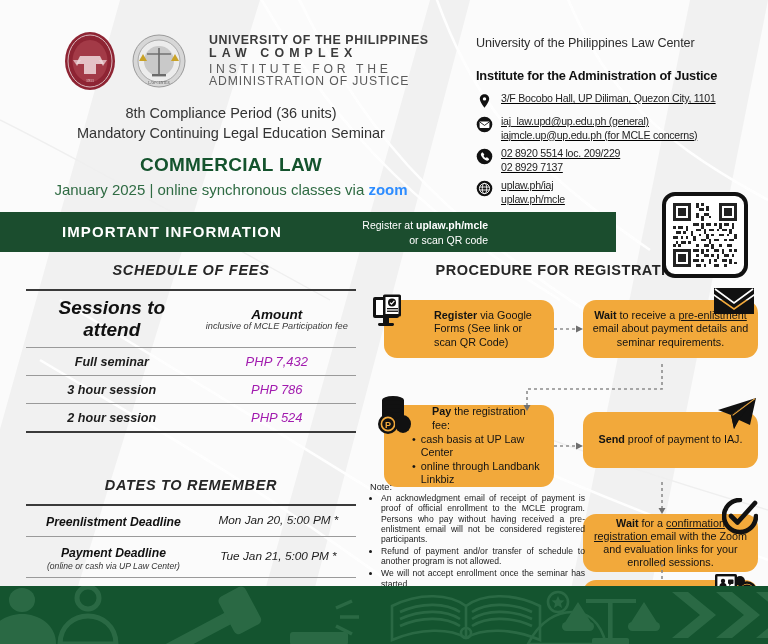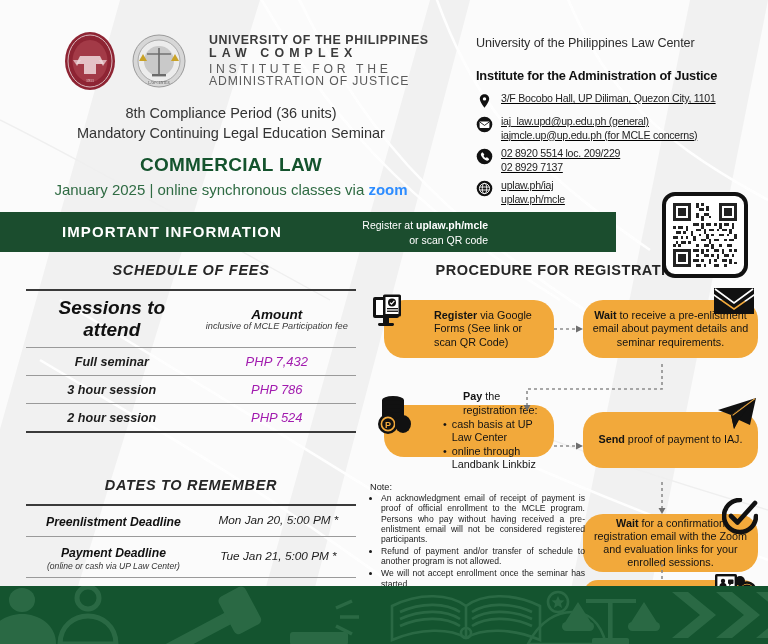--- a/index.html
+++ b/index.html
@@ -98,27 +98,27 @@
   .d-l span { display: block; font-size: 8.6px; color: #333; margin-top: 0px; }
   .d-r { text-align: center; font-size: 11.8px; color: #1d1d1d; line-height: 1.3; }
   .footnote { font-size: 7.9px; color: #2a2a2a; line-height: 1.25; margin-top: 5px; }
 
   
   .right-col { position: absolute; left: 362px; top: 262px; width: 400px; height: 330px; z-index: 2; }
   .proc-title { text-align: center; font-size: 14.5px; font-weight: bold; color: #262626; letter-spacing: 0.5px; }
 
   .flow { position: absolute; left: 0; top: 24px; width: 400px; height: 310px; }
   .fbox {
-    position: absolute; background: #f2a93b; border-radius: 20px;
+    position: absolute; background: #f2a93b; border-radius: 13px;
     color: #131313; font-size: 10.8px; line-height: 1.22;
     display: flex; align-items: center; justify-content: center;
     text-align: center; padding: 6px 8px;
   }
   .fbox b { font-weight: bold; }
-  .u { }
+  .u { text-decoration: underline; }
   .fbox.left-text { text-align: left; }
   .fico { position: absolute; z-index: 4; }
   .fico svg { display: block; }
 
   .conn { position: absolute; z-index: 1; }
   .conn svg { display: block; overflow: visible; }
 
   .note { position: absolute; left: 8px; top: 196px; width: 215px; z-index: 3; }
   .note-h { font-size: 9.2px; color: #1a1a1a; }
   .note ul { margin: 1px 0 0 11px; padding: 0; }
@@ -498,21 +498,21 @@
               <ellipse cx="19" cy="18" rx="11" ry="4"></ellipse>
             <rect x="8" y="18" width="22" height="4"></rect>
               <ellipse cx="19" cy="22" rx="11" ry="4"></ellipse>
           </g>
           <circle cx="14" cy="30" r="10" fill="#111"></circle>
           <circle cx="14" cy="30" r="6.6" fill="none" stroke="#f2a93b" stroke-width="1.6"></circle>
           <text x="14" y="34" font-size="9" font-weight="bold" fill="#f2a93b" text-anchor="middle" font-family="'Liberation Sans',sans-serif">P</text>
           <ellipse cx="29" cy="30" rx="8" ry="9" fill="#111"></ellipse>
         </svg>
       </div>
-      <div class="fbox left-text" style="left:22px;top:119px;width:170px;height:52px;padding-left:59px;align-items:center;">
+      <div class="fbox left-text" style="left:22px;top:119px;width:170px;height:82px;padding-left:28px;align-items:center;">
         <div>
           <div style="margin-left:20px;"><b>Pay</b> the registration fee:</div>
           <div style="display:flex;gap:5px;margin-top:1px;">
               <span>•</span>
               <span>cash basis at UP Law Center</span>
             </div>
           <div style="display:flex;gap:5px;margin-top:1px;">
               <span>•</span>
               <span>online through Landbank Linkbiz</span>
             </div>

